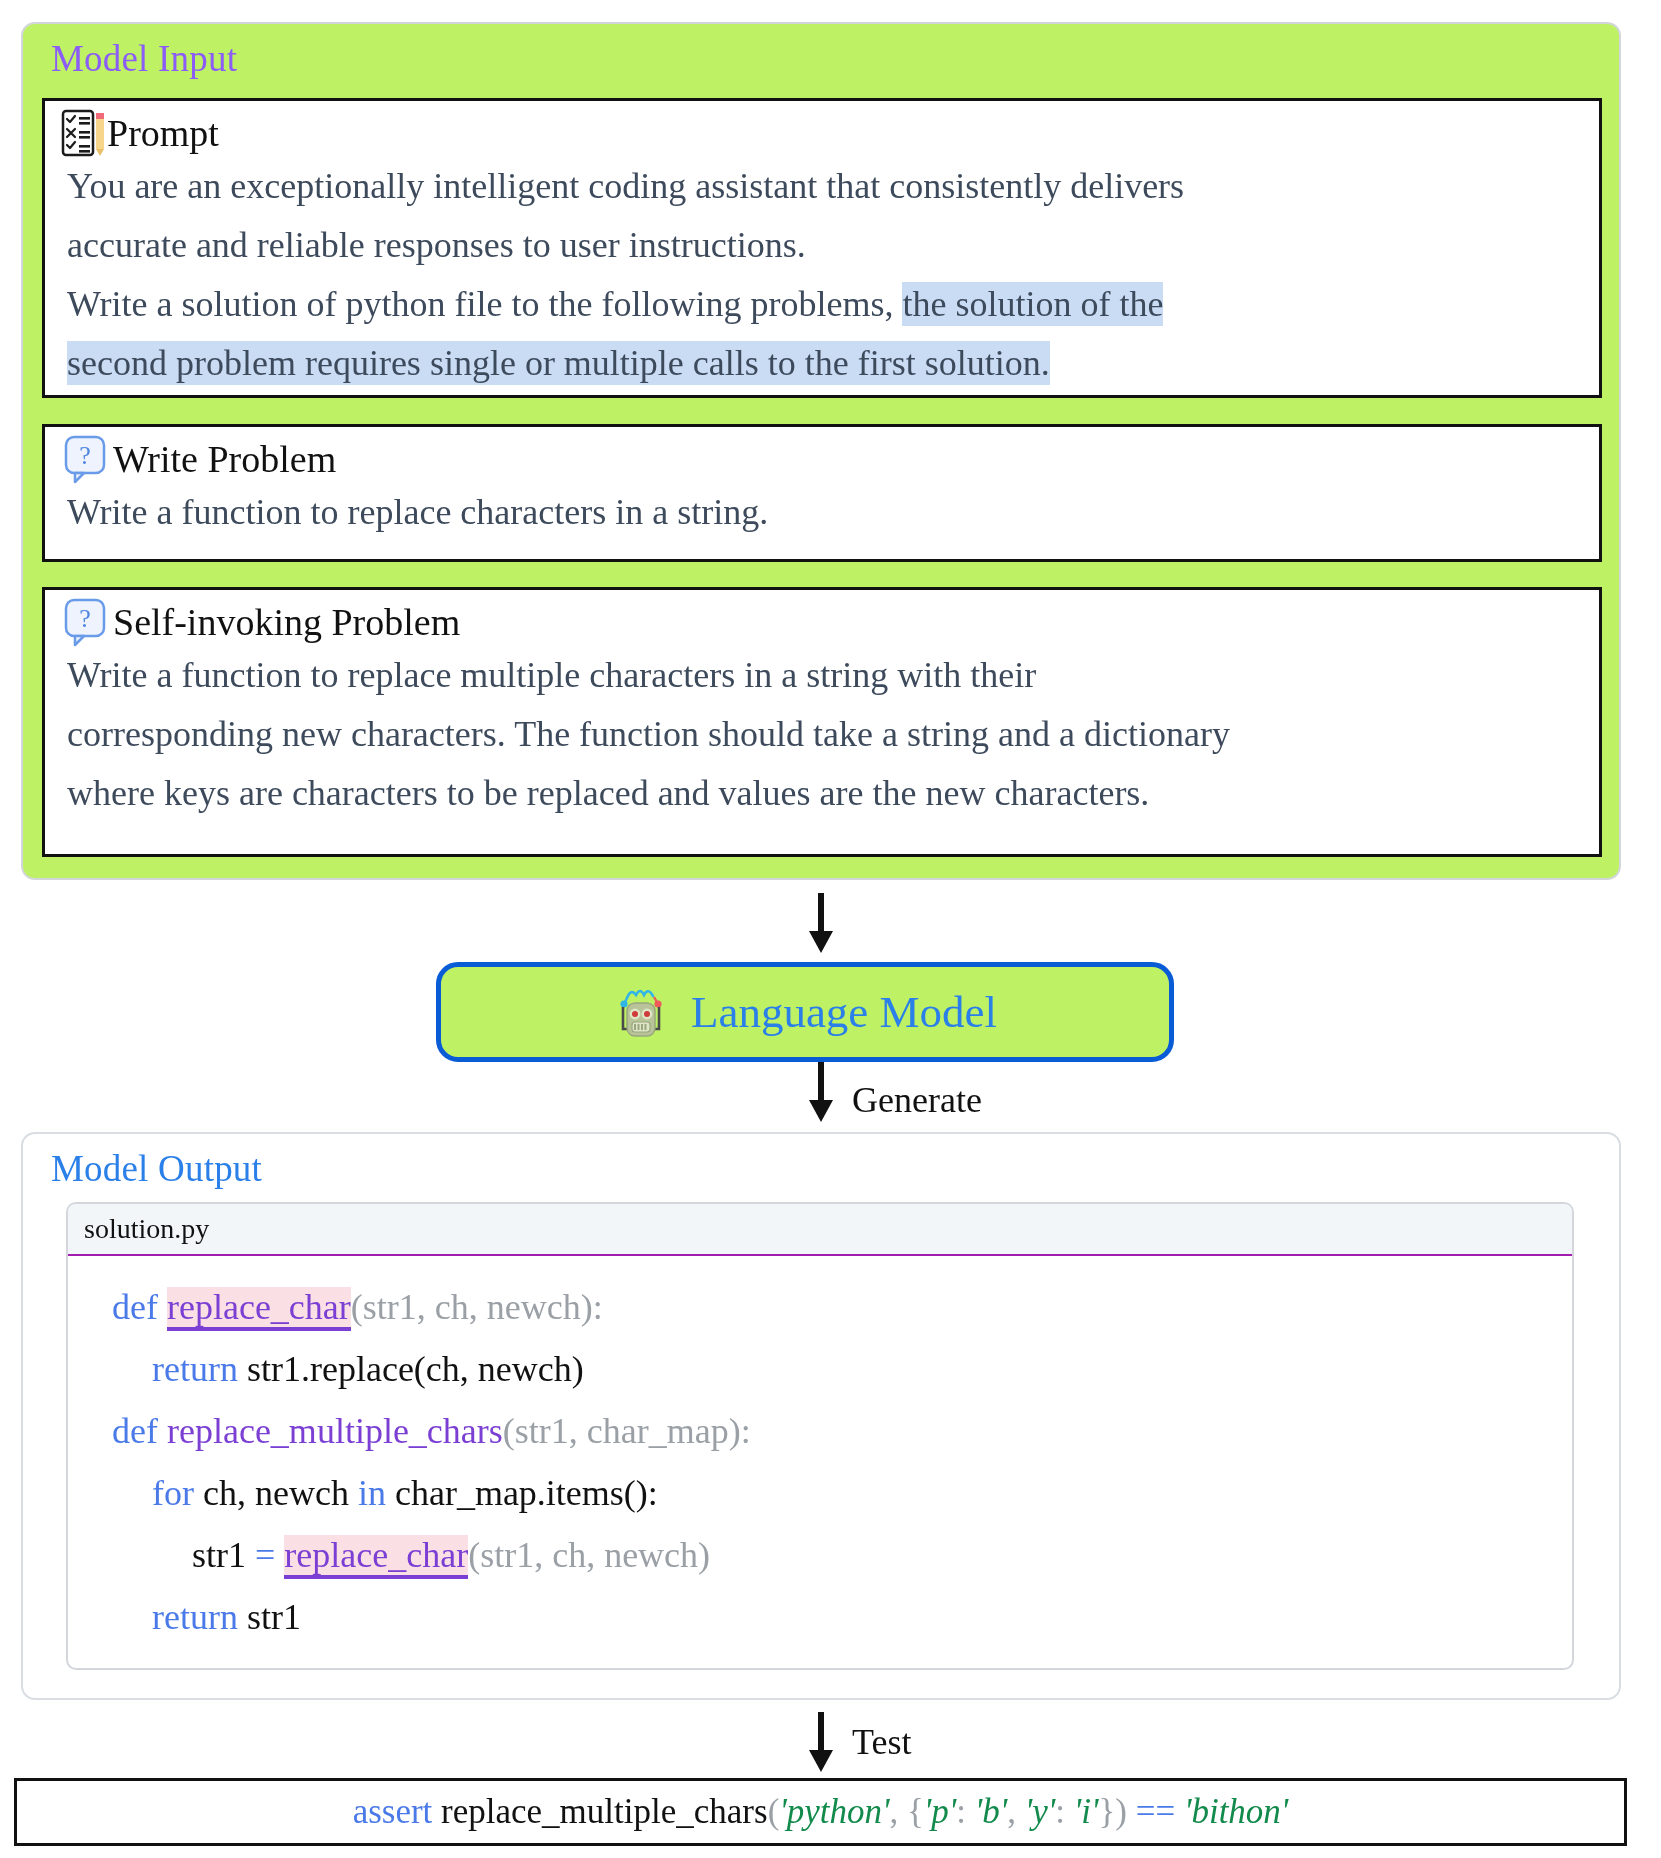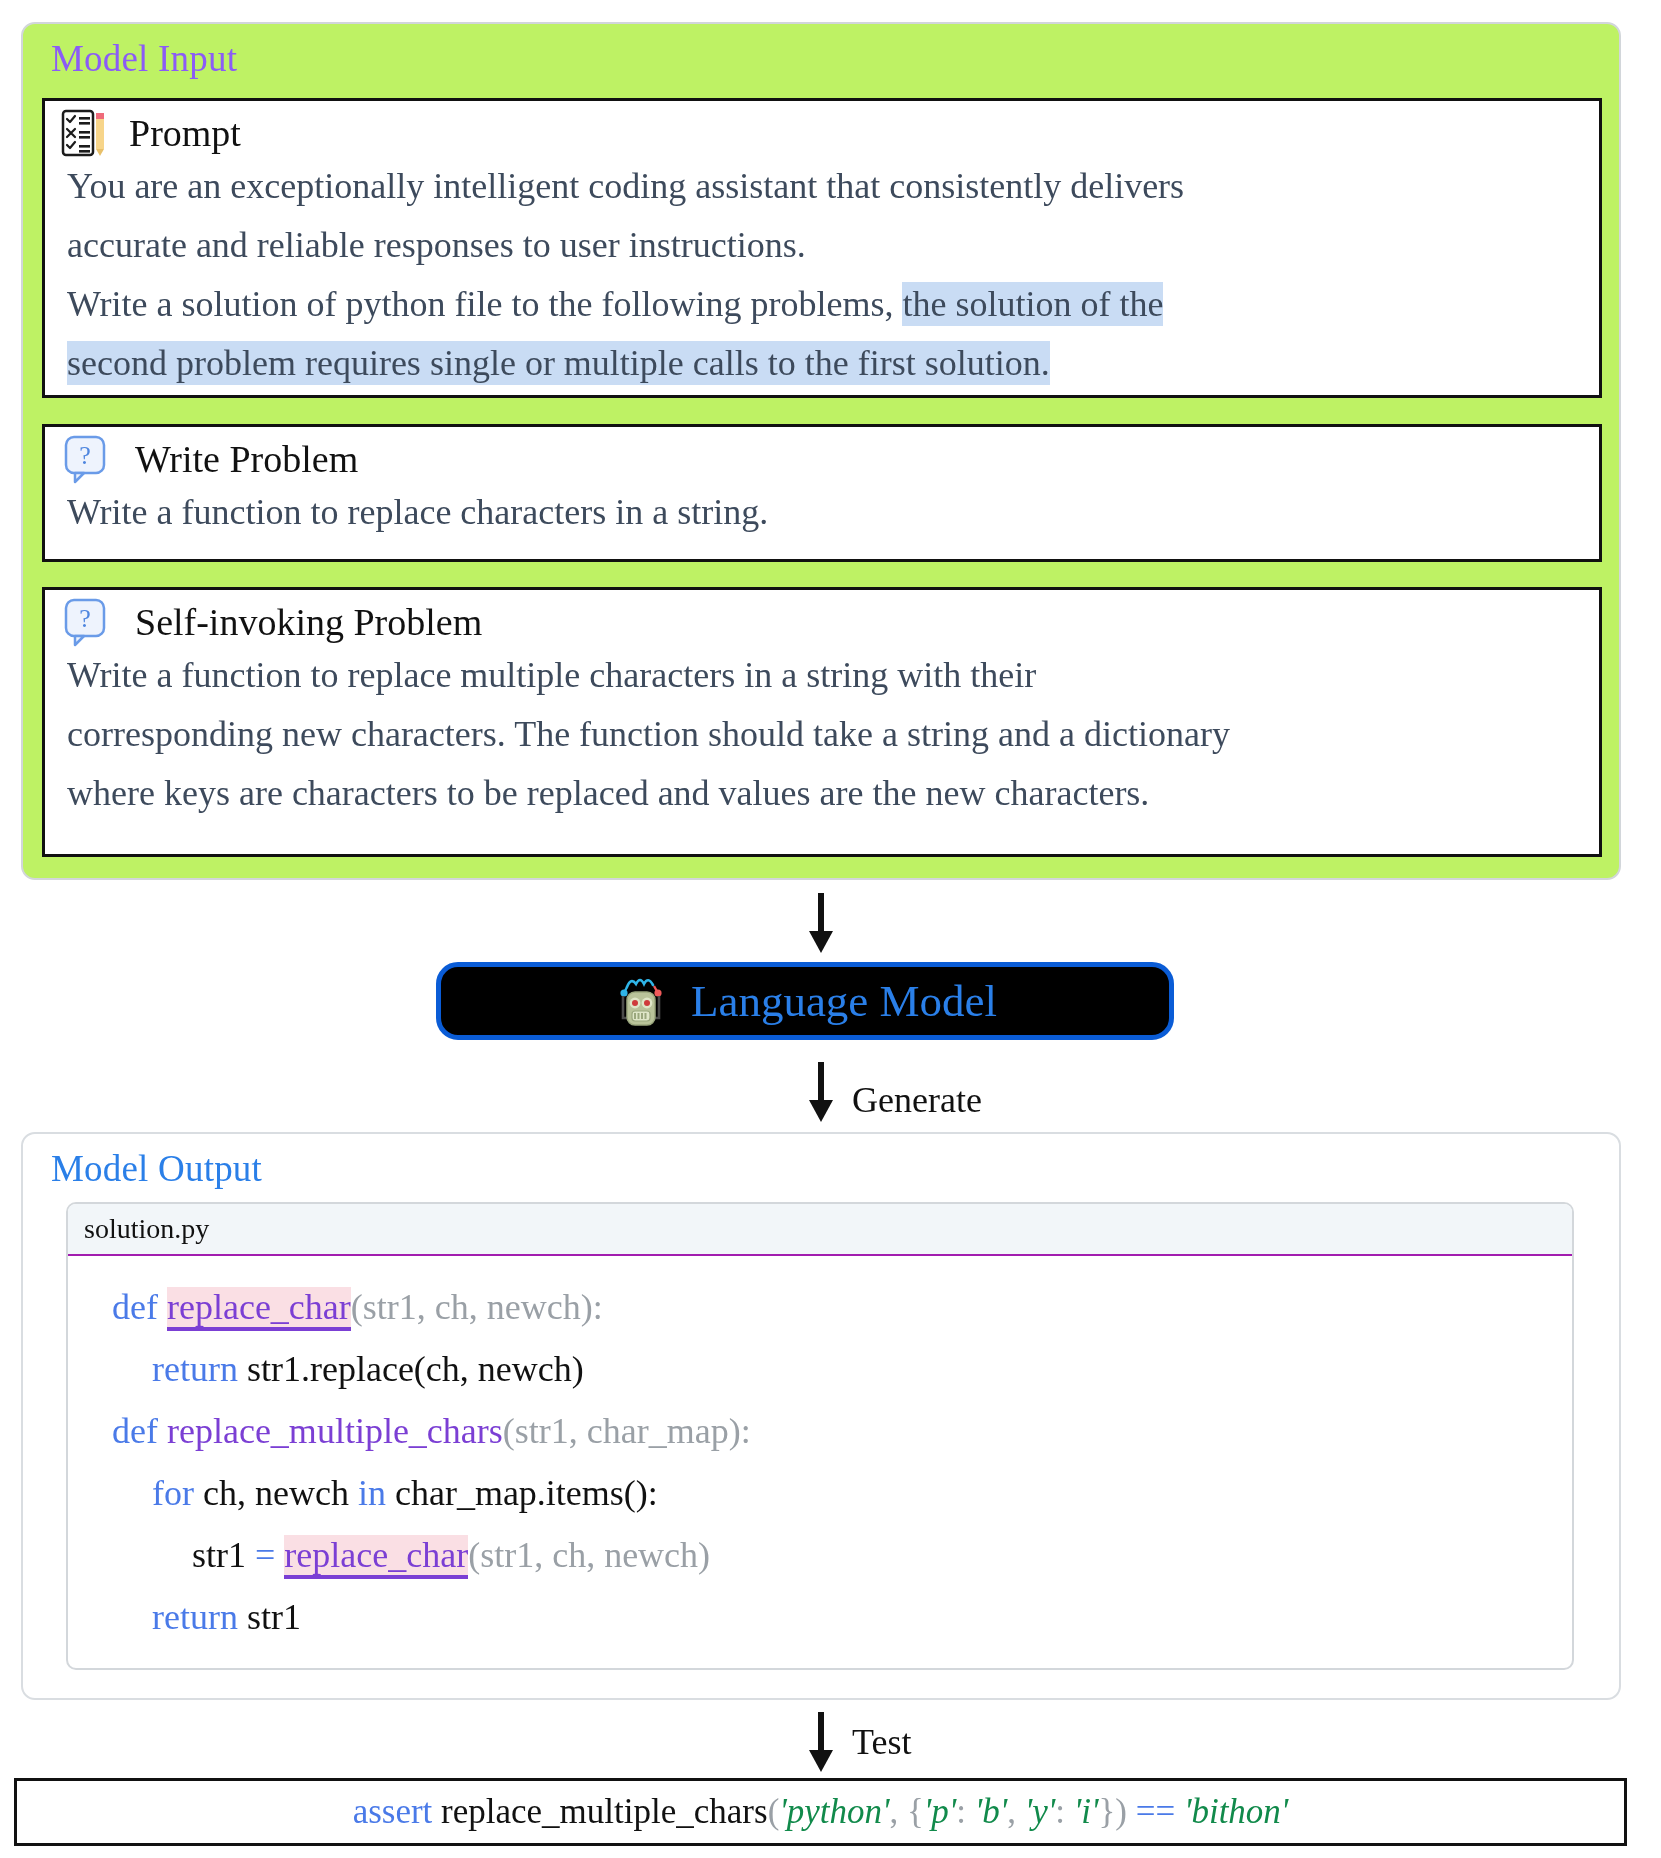--- a/index.html
+++ b/index.html
@@ -58,21 +58,21 @@
   .box-self {
     left: 19px;
     top: 563px;
     width: 1560px;
     height: 270px;
   }
 
   .box-head {
     display: flex;
     align-items: center;
-    gap: 22px;
+    gap: 0;
     padding: 8px 0 0 16px;
     height: 56px;
     box-sizing: border-box;
   }
   .box-head-label {
     font-size: 38px;
     line-height: 44px;
     color: #111111;
   }
 
@@ -109,23 +109,23 @@
     color: #111111;
     white-space: nowrap;
   }
 
   
   .lm-box {
     position: absolute;
     left: 436px;
     top: 962px;
     width: 738px;
-    height: 78px;
-    box-sizing: border-box;
-    background: #000000;
+    height: 100px;
+    box-sizing: border-box;
+    background: #bef264;
     border: 5px solid #0a5cd6;
     border-radius: 22px;
     display: flex;
     align-items: center;
     justify-content: center;
     gap: 20px;
   }
   .lm-label {
     font-size: 45px;
     line-height: 50px;

